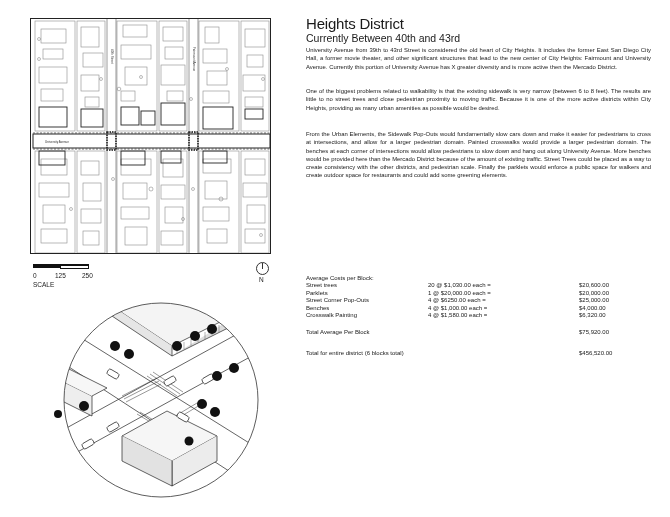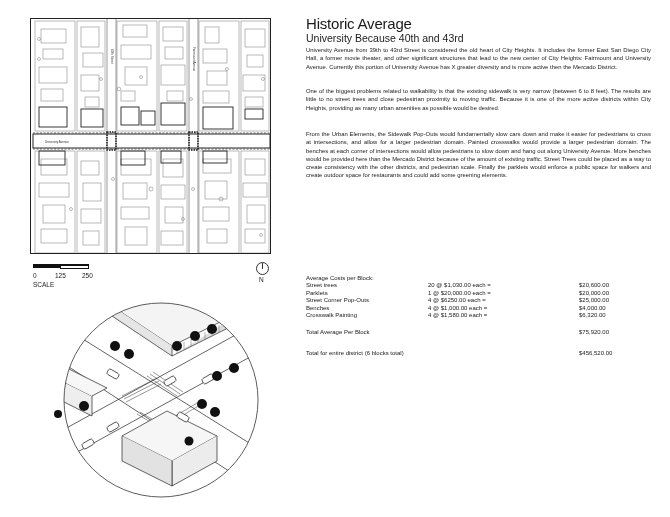--- a/index.html
+++ b/index.html
@@ -225,22 +225,22 @@
     <circle cx="182" cy="72" r="5"></circle>
       <circle cx="150" cy="108" r="5"></circle>
       <circle cx="163" cy="116" r="5"></circle>
     <circle cx="32" cy="110" r="5"></circle>
       <circle cx="137" cy="145" r="4.5"></circle>
       <circle cx="6" cy="118" r="4"></circle>
   </g>
   <circle cx="109" cy="104" r="97" fill="none" stroke="#333" stroke-width="0.8"></circle>
 </svg>
 
-<div class="title">Historic Average</div>
-<div class="subtitle">University Because 40th and 43rd</div>
+<div class="title">Heights District</div>
+<div class="subtitle">Currently Between 40th and 43rd</div>
 <div class="para p1">University Avenue from 39th to 43rd Street is considered the old heart of City Heights. It includes the former East San Diego City Hall, a former movie theater, and other significant structures that lead to the new center of City Heights: Fairmount and University Avenue. Currently this portion of University Avenue has X greater diversity and is more active then the Mercado District.</div>
 <div class="para p2">One of the biggest problems related to walkability is that the existing sidewalk is very narrow (between 6 to 8 feet). The results are little to no street trees and close pedestrian proximity to moving traffic. Because it is one of the more active districts within City Heights, providing as many urban amenities as possible would be desired.</div>
 <div class="para p3">From the Urban Elements, the Sidewalk Pop-Outs would fundamentally slow cars down and make it easier for pedestrians to cross at intersections, and allow for a larger pedestrian domain. Painted crosswalks would provide a larger pedestrian domain. The benches at each corner of intersections would allow pedestrians to slow down and hang out along University Avenue. More benches would be provided here than the Mercado District because of the amount of existing traffic. Street Trees could be placed as a way to create consistency with the other districts, and pedestrian scale. Finally the parklets would enforce a public space for walkers and create outdoor space for restaurants and could add some greening elements.</div>
 
 <div class="costs">
   <div class="row">
       <span class="c1">Average Costs per Block:</span>
     </div>
   <div class="row">
     <span class="c1">Street trees</span>

